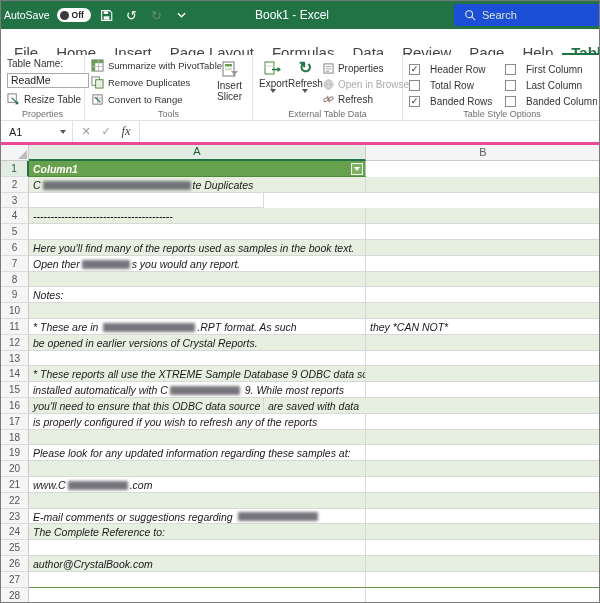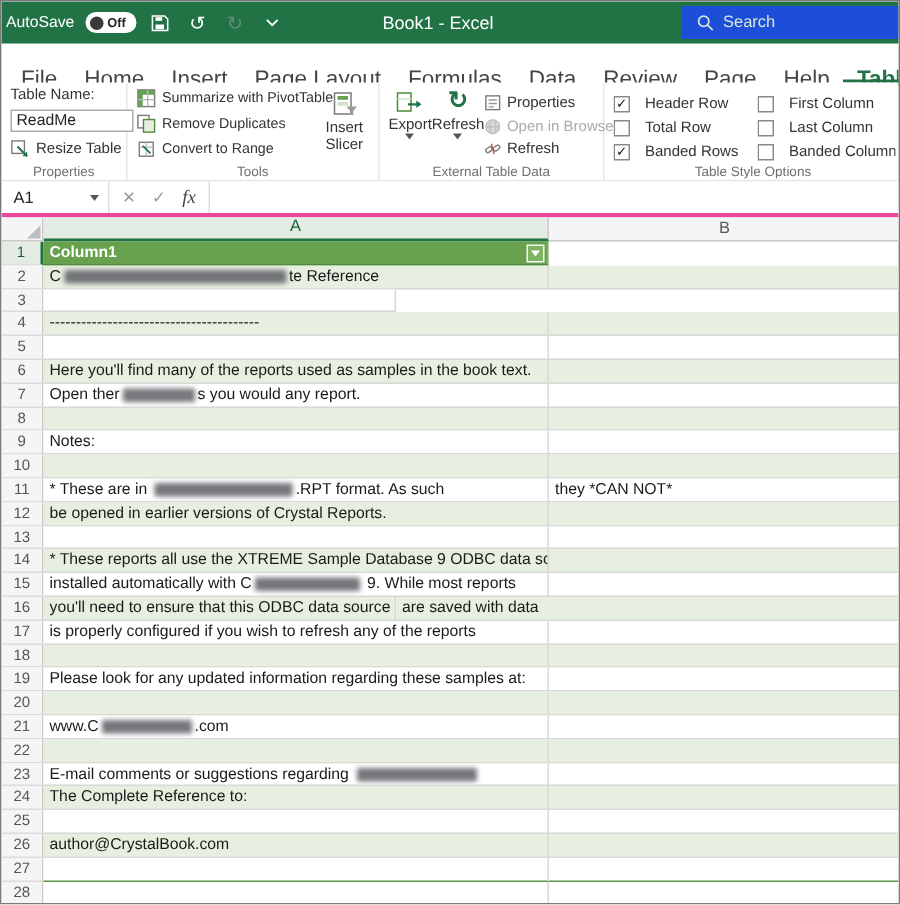--- a/index.html
+++ b/index.html
@@ -78,21 +78,21 @@
   .cell{border-right:1px solid var(--grid);border-bottom:1px solid var(--grid);font-size:10.5px;color:#1A1A1A;line-height:15.2px;padding-left:4px;white-space:nowrap;overflow:hidden;background:#fff;position:relative;}
   .cell.ca{width:337px;flex:none;}
   .cell.cb{width:235px;flex:none;}
   .grow.band .cell{background:var(--band);}
   .grow.tend .cell{border-bottom:1px solid #5D9448;}
   .thead-row{height:15.8px;}
   .thead-row .cell{background:var(--tblhead);color:#fff;font-weight:bold;border-right:1px solid rgba(255,255,255,.45);border-bottom:1px solid #4E8A3A;}
   .fbtn{position:absolute;right:2px;top:1.5px;width:12px;height:12px;background:#7FB363;border:1px solid rgba(255,255,255,.9);display:flex;align-items:center;justify-content:center;}
   .fbtn .caret{border-left-width:3px;border-right-width:3px;border-top-width:4px;}
   .redact{display:inline-block;height:9px;background:#5E5E66;filter:blur(1.6px);border-radius:1px;vertical-align:middle;margin:0 2px;opacity:.85;}
-  .ct{vertical-align:middle;}
+  .ct{vertical-align:middle;font-style:italic;}
   svg{display:block;}
 </style>
 </head>
 <body>
 
 <div class="app">
 
   <div class="titlebar">
     <div class="tb-title">Book1 - Excel</div>
     <div class="tb-left">
@@ -321,21 +321,21 @@
         <span class="ct">Column1</span>
         <span class="fbtn">
             <span class="caret w"></span>
           </span>
       </div>
     </div>
 
     <div>
         <div class="grow band">
           <div class="rhdr">2</div>
-          <div class="cell ca"><span class="ct">C</span><span class="redact" style="width: 148px;"></span><span class="ct">te Reference</span></div>
+          <div class="cell ca"><span class="ct">C</span><span class="redact" style="width: 148px;"></span><span class="ct">te Duplicates</span></div>
           <div class="cell cb"></div>
         </div>
         <div class="grow">
           <div class="rhdr">3</div>
           <div class="cell cb"></div>
         </div>
         <div class="grow band">
           <div class="rhdr">4</div>
           <div class="cell ca"><span class="ct">----------------------------------------</span></div>
           <div class="cell cb"></div>

